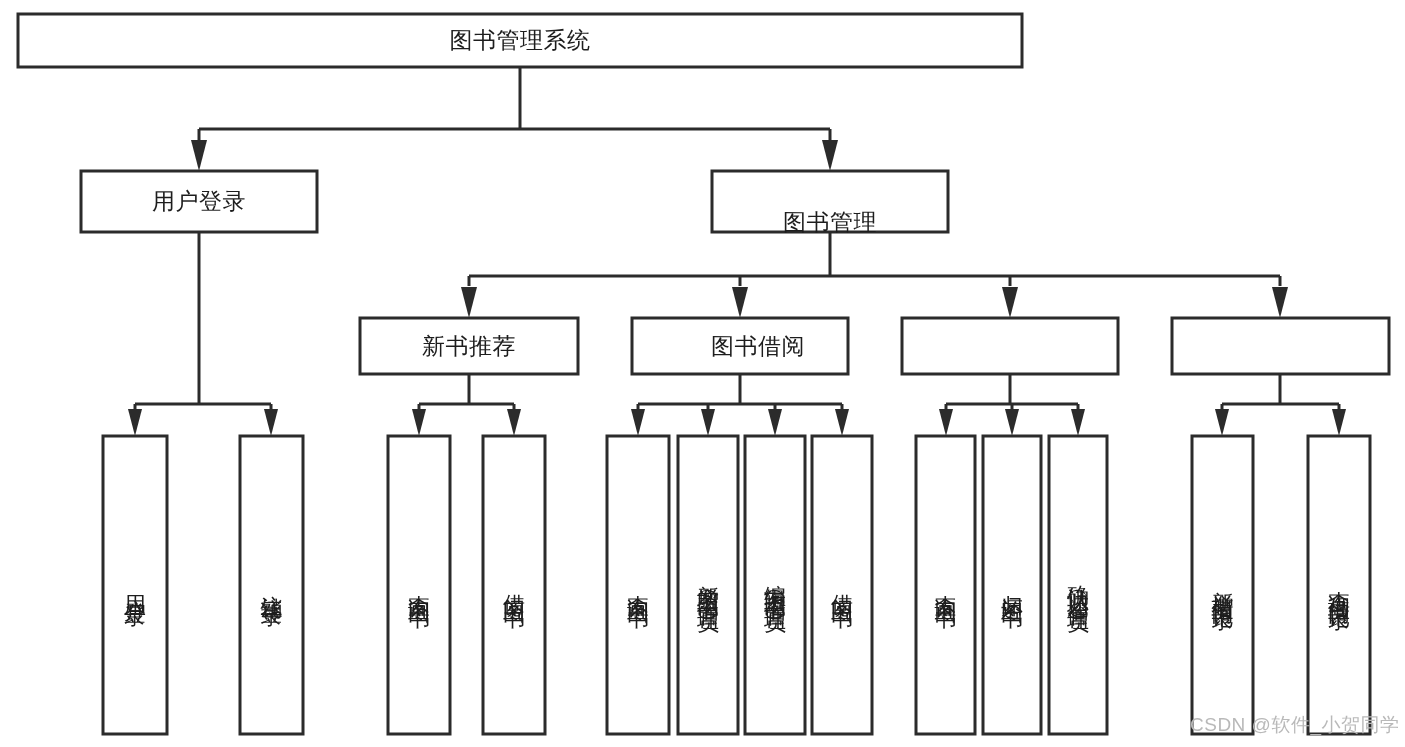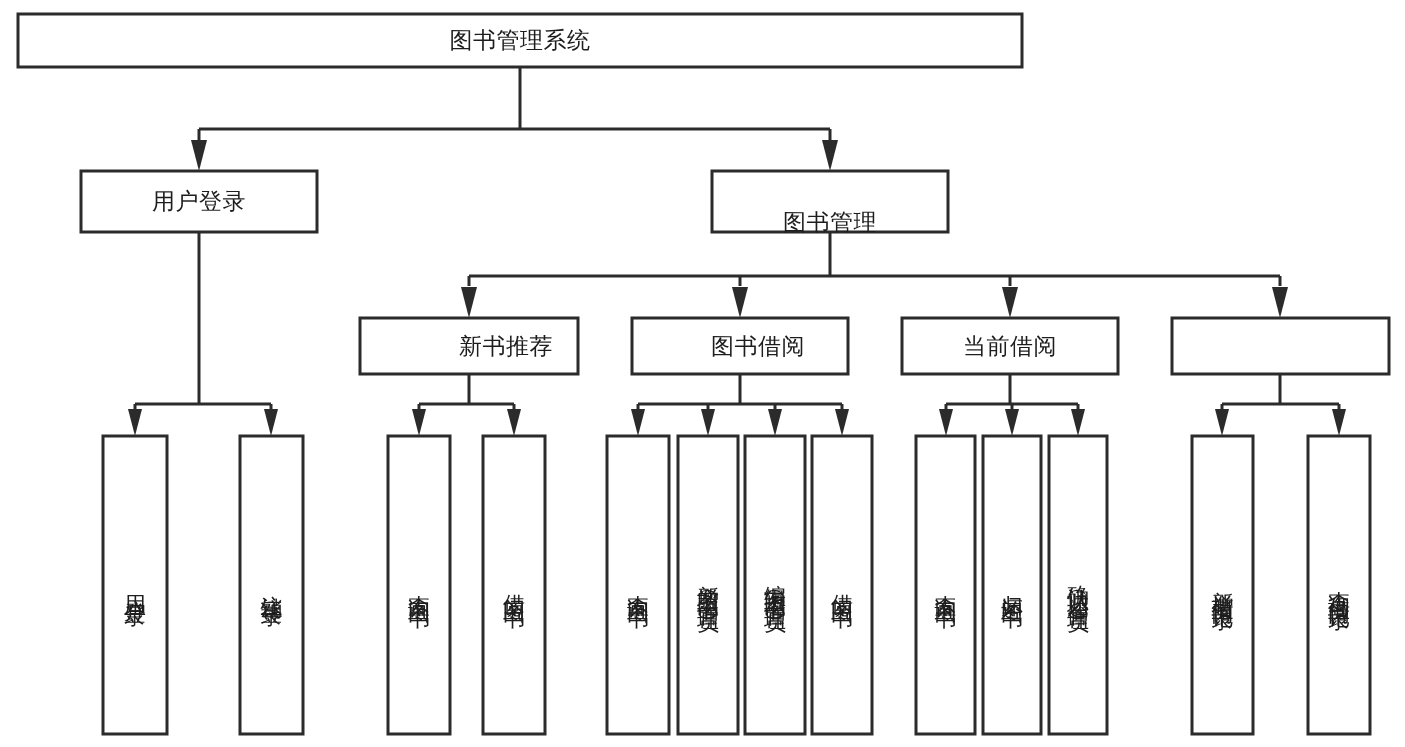--- a/index.html
+++ b/index.html
@@ -167,35 +167,35 @@
     <path class="connector" d="M 1339 404 L 1339 412"></path>
     <polygon class="arrow-head" points="1222,436 1215,409 1229,409"></polygon>
     <polygon class="arrow-head" points="1339,436 1332,409 1346,409"></polygon>
   </svg>
 
   <div class="node-label horizontal" style="left:18px; top:14px; width:1004px; height:53px;">图书管理系统</div>
 
   <div class="node-label horizontal" style="left:81px; top:171px; width:236px; height:61px;">用户登录</div>
   <div class="node-label horizontal" style="left:712px; top:171px; width:236px; height:61px;margin-top:21px;">图书管理</div>
 
-  <div class="node-label horizontal" style="left:360px; top:318px; width:218px; height:56px;margin-left:37px;">新书推荐</div>
+  <div class="node-label horizontal" style="left:360px; top:318px; width:218px; height:56px;">新书推荐</div>
   <div class="node-label horizontal" style="left:632px; top:318px; width:252px; height:56px;">图书借阅</div>
-  <div class="node-label horizontal" style="left:902px; top:318px; width:216px; height:56px;">当前借阅</div>
 
   <div class="node-label vertical" style="left:103px; top:436px; width:64px; height:298px;">用户登录</div>
   <div class="node-label vertical" style="left:240px; top:436px; width:63px; height:298px;">注销登录</div>
 
   <div class="node-label vertical" style="left:388px; top:436px; width:62px; height:298px;">查询图书</div>
   <div class="node-label vertical" style="left:483px; top:436px; width:62px; height:298px;">借阅图书</div>
 
   <div class="node-label vertical" style="left:607px; top:436px; width:62px; height:298px;">查询图书</div>
   <div class="node-label vertical" style="left:678px; top:436px; width:60px; height:298px;">新增图书（管理员）</div>
   <div class="node-label vertical" style="left:745px; top:436px; width:60px; height:298px;">编辑图书（管理员）</div>
   <div class="node-label vertical" style="left:812px; top:436px; width:60px; height:298px;">借阅图书</div>
 
   <div class="node-label vertical" style="left:916px; top:436px; width:59px; height:298px;">查询图书</div>
   <div class="node-label vertical" style="left:983px; top:436px; width:58px; height:298px;">归还图书</div>
   <div class="node-label vertical" style="left:1049px; top:436px; width:58px; height:298px;">确认归还（管理员）</div>
 
   <div class="node-label vertical" style="left:1192px; top:436px; width:61px; height:298px;">新增借阅记录</div>
   <div class="node-label vertical" style="left:1308px; top:436px; width:62px; height:298px;">查询借阅记录</div>
 
+  <div class="watermark">CSDN @软件_小贺同学</div>
 </div>
 
 </body></html>

